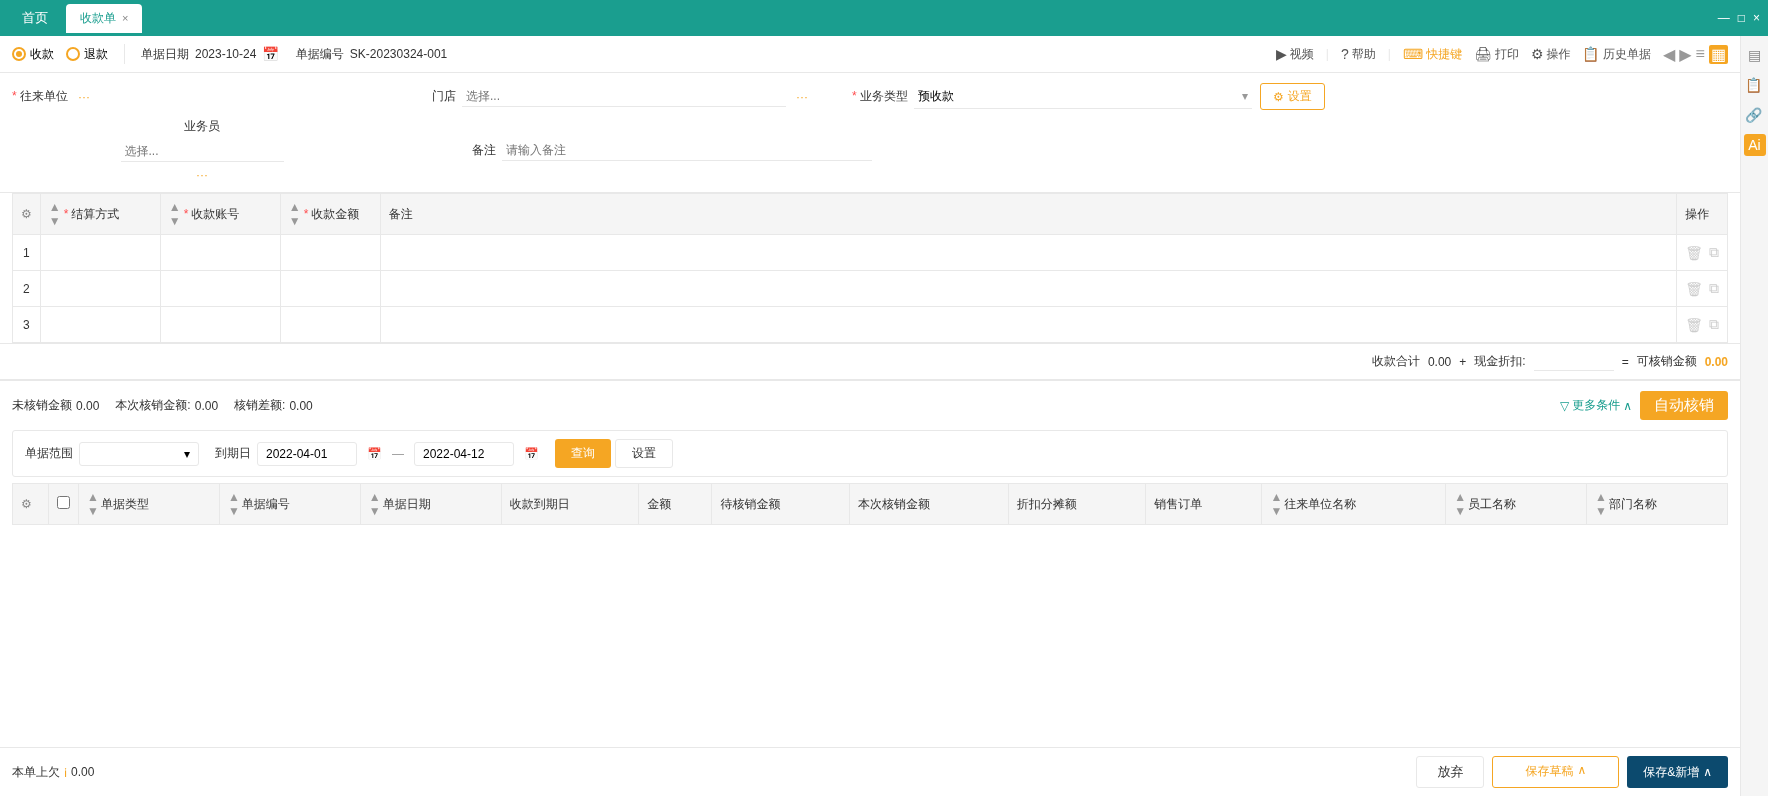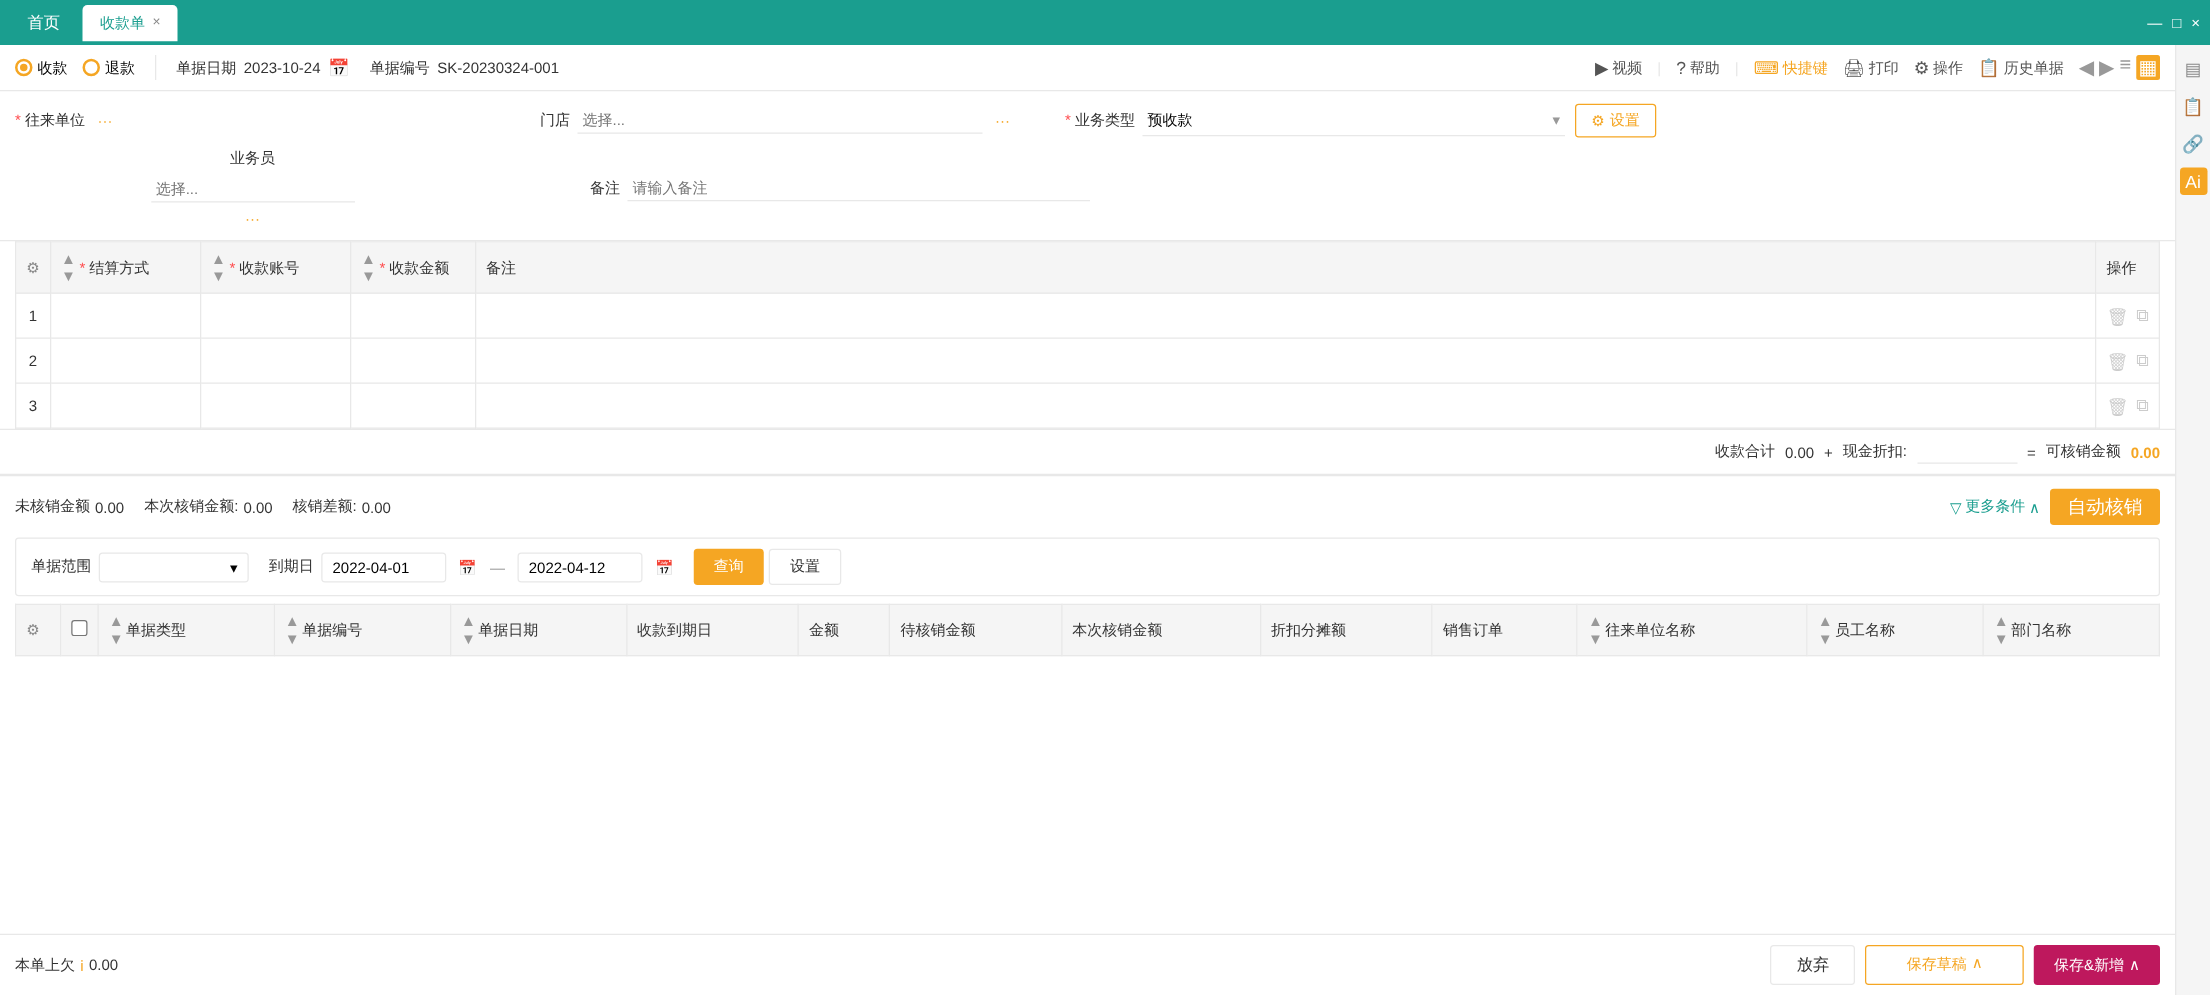--- a/index.html
+++ b/index.html
@@ -323,21 +323,21 @@
       color: #f5a623;
       padding: 6px 32px;
       border-radius: 3px;
       cursor: pointer;
       font-size: 13px;
       display: flex;
       align-items: flex-start;
       gap: 4px;
     }
     .btn-save-new {
-      background: #be185d;
+      background: #0c4a6e;
       border: none;
       color: #fff;
       padding: 6px 16px;
       border-radius: 3px;
       cursor: pointer;
       font-size: 13px;
       display: flex;
       align-items: center;
       gap: 4px;
     }

